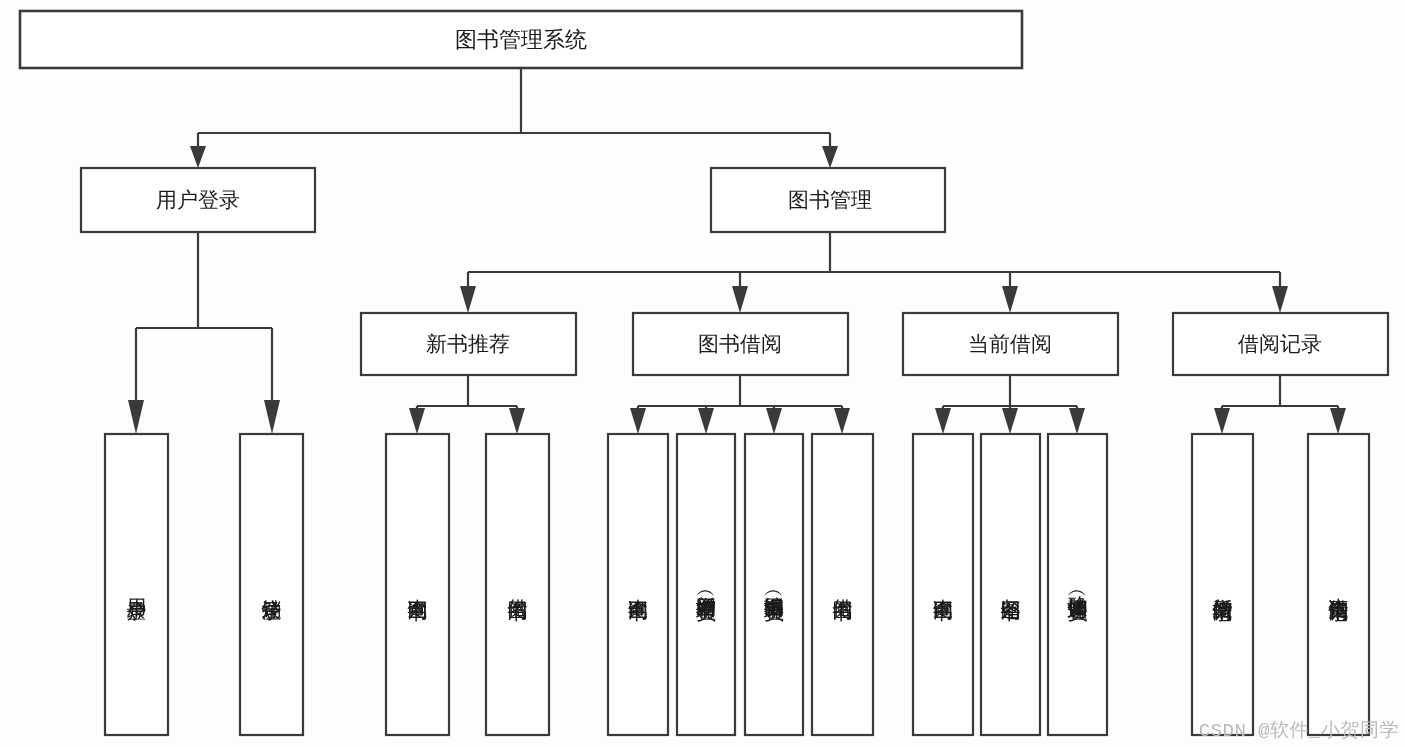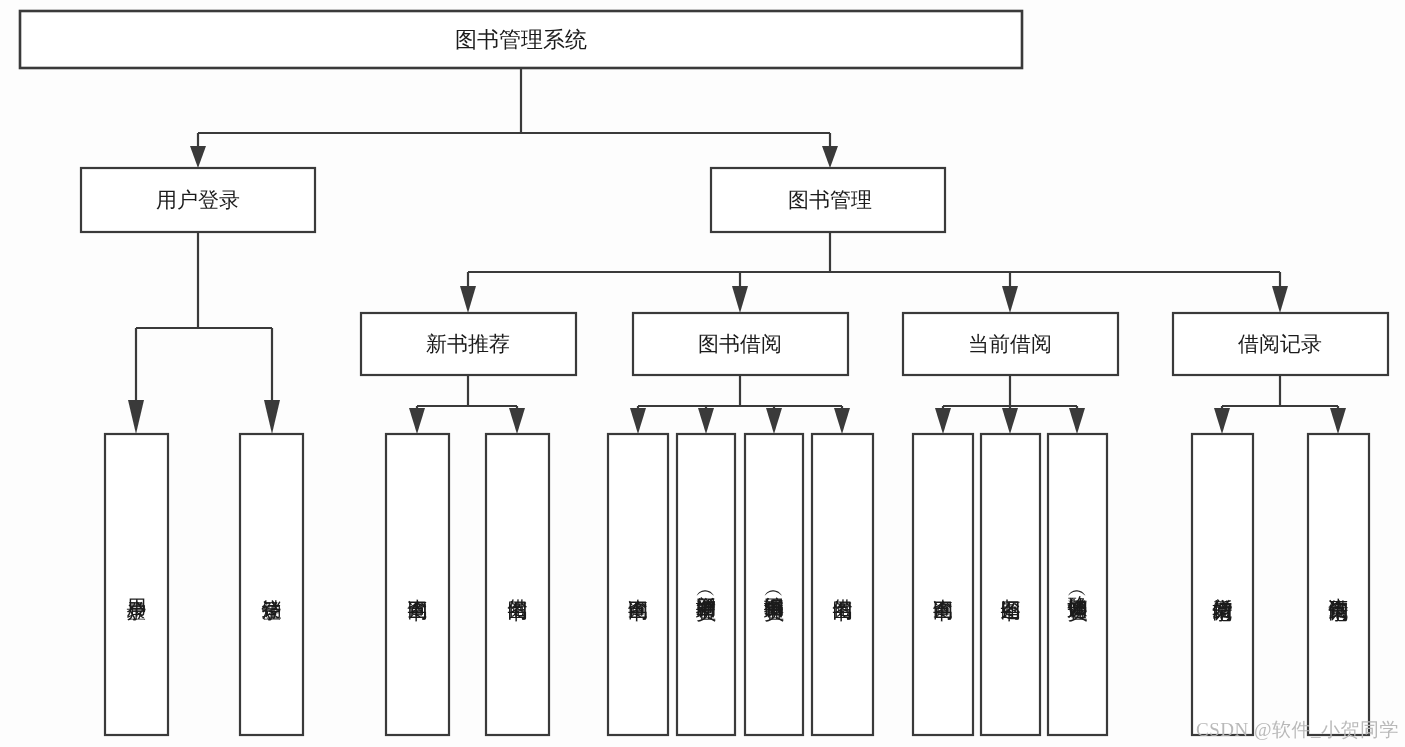--- a/index.html
+++ b/index.html
@@ -70,21 +70,21 @@
     display: flex;
     align-items: center;
     justify-content: center;
     white-space: nowrap;
     text-align: center;
   }
   .watermark {
     position: absolute;
     right: 6px;
     bottom: 4px;
-    font-family: Liberation Serif, serif;
+    font-family: Liberation Mono, monospace;
     font-size: 19px;
     color: #b9b9b9;
     letter-spacing: 0.5px;
     user-select: none;
     pointer-events: none;
     white-space: nowrap;
   }
 </style>
 </head>
 <body>

